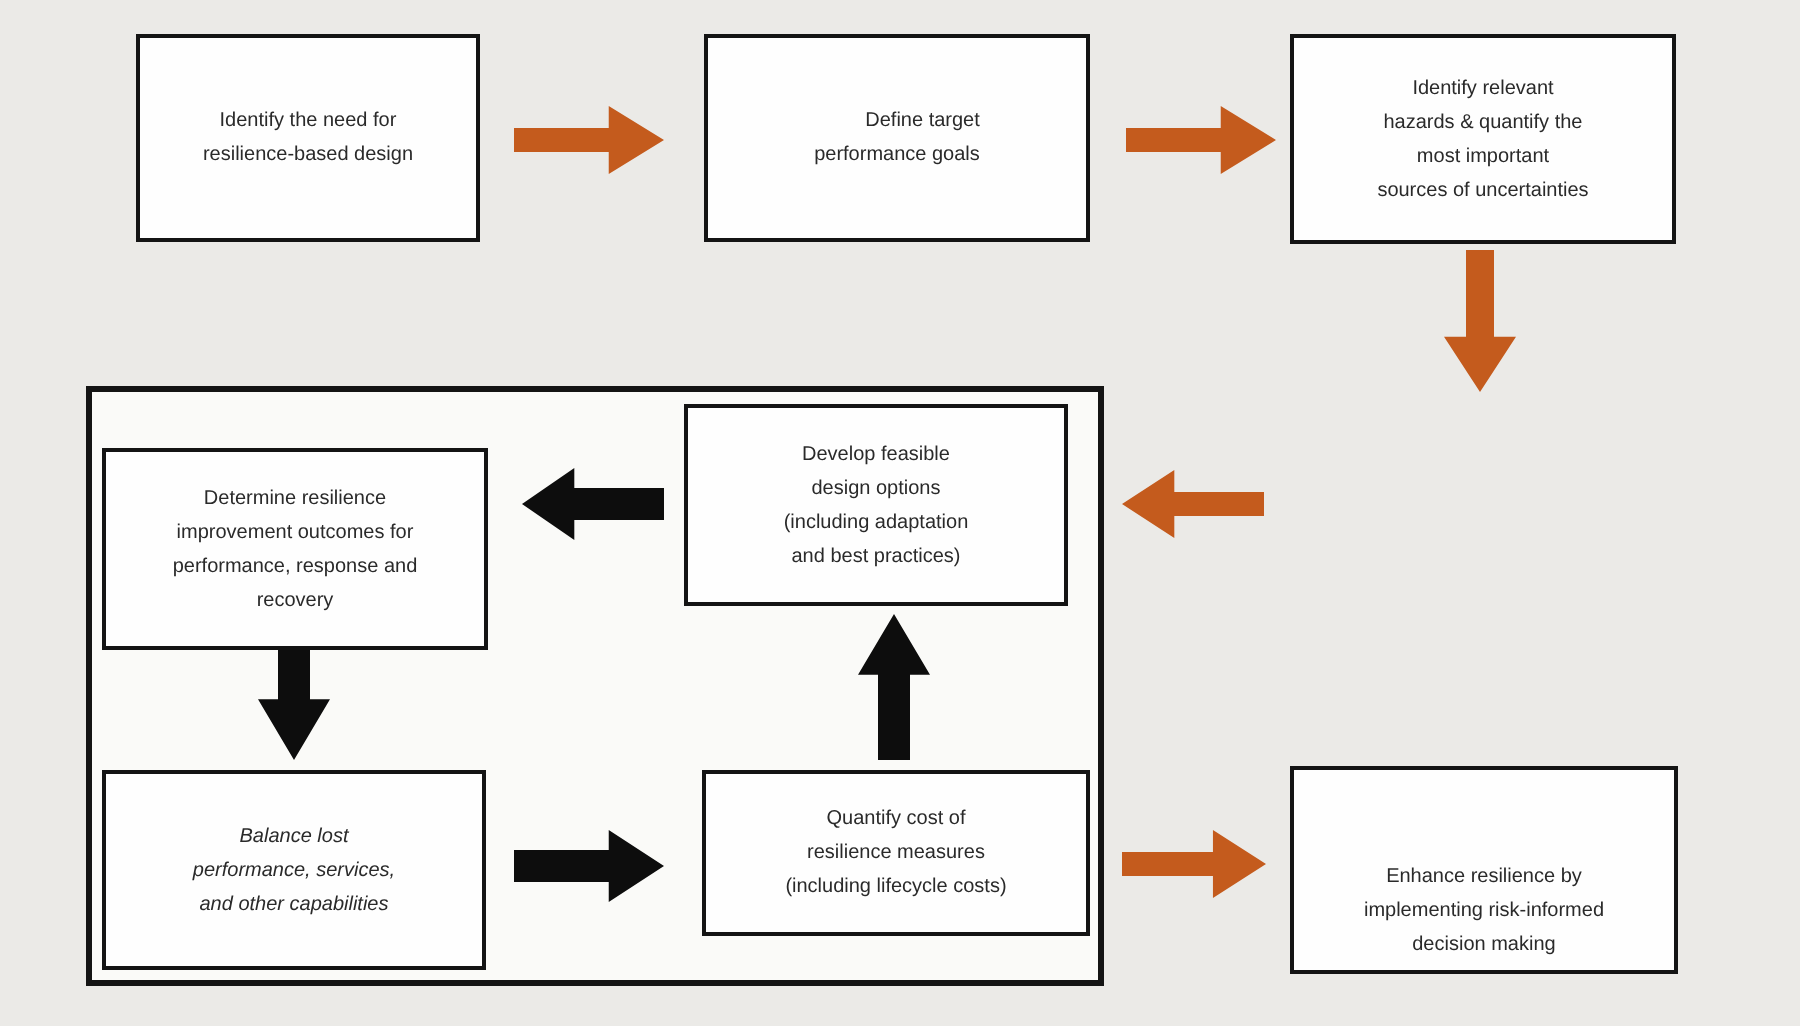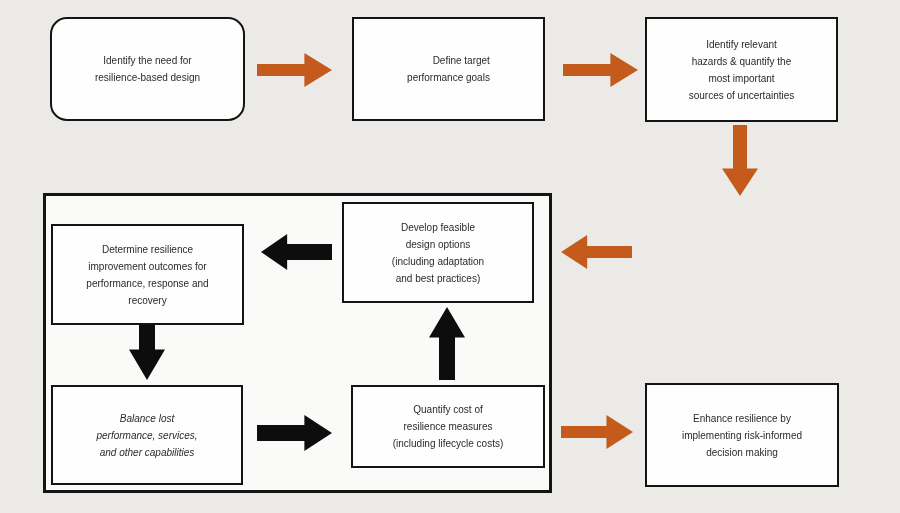--- a/index.html
+++ b/index.html
@@ -62,21 +62,21 @@
   .flip-h svg { transform: scaleX(-1); }
   .flip-v svg { transform: scaleY(-1); }
 </style>
 </head>
 <body>
 
 <div class="canvas">
 
   <div class="loop-container" style="left:43px; top:193px; width:509px; height:300px;"></div>
 
-  <div class="box" style="left:50px; top:17px; width:195px; height:104px;border-radius:17px;">
+  <div class="box" style="left:68px; top:17px; width:172px; height:104px;">
     <span class="box-label">Identify the need for
 resilience-based design</span>
   </div>
 
   <div class="box" style="left:352px; top:17px; width:193px; height:104px;text-align:right;">
     <span class="box-label">Define target
 performance goals</span>
   </div>
 
   <div class="box" style="left:645px; top:17px; width:193px; height:105px;">
@@ -106,21 +106,21 @@
 performance, services,
 and other capabilities</span>
   </div>
 
   <div class="box" style="left:351px; top:385px; width:194px; height:83px;align-items:center;">
     <span class="box-label">Quantify cost of
 resilience measures
 (including lifecycle costs)</span>
   </div>
 
-  <div class="box" style="left:645px; top:383px; width:194px; height:104px;">
+  <div class="box" style="left:645px; top:383px; width:194px; height:104px;align-items:flex-end;">
     <span class="box-label">Enhance resilience by
 implementing risk-informed
 decision making</span>
   </div>
 
   <div class="arrow orange" style="left:257px; top:51px; width:75px; height:38px;">
     <svg viewBox="0 0 76 38" preserveAspectRatio="none">
       <polygon points="0,13 48,13 48,2 76,19 48,36 48,25 0,25"></polygon>
     </svg>
   </div>

